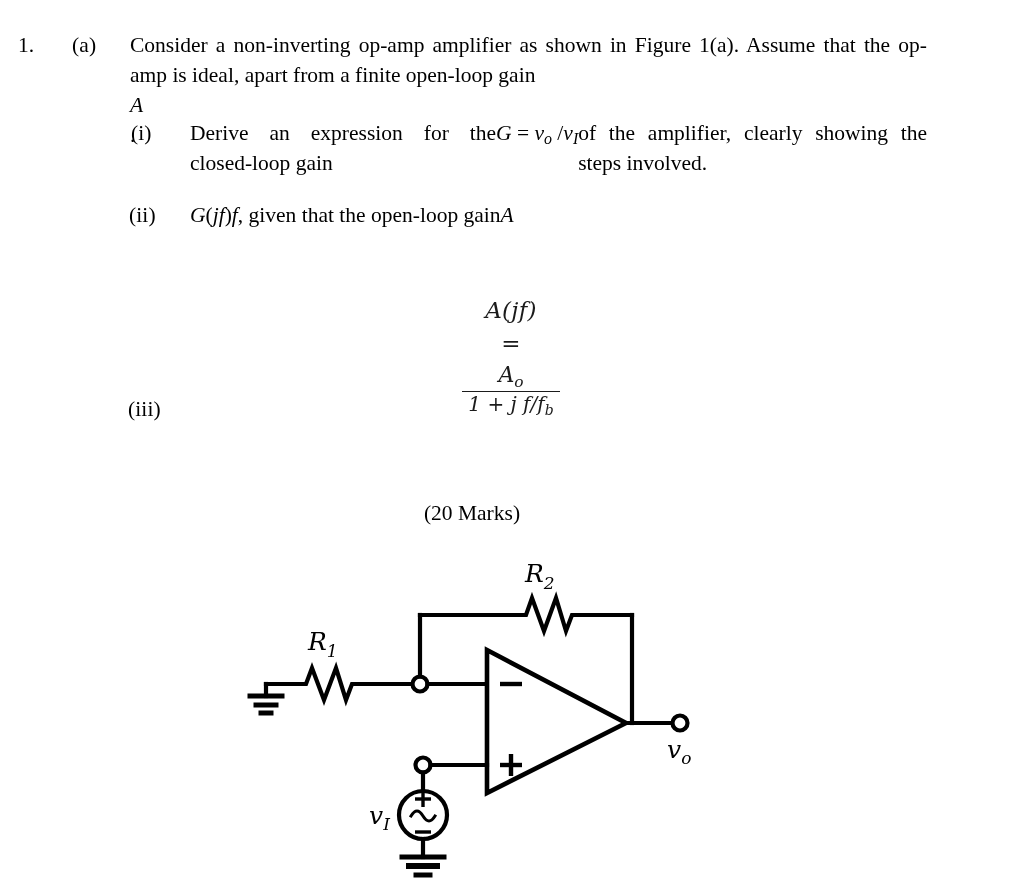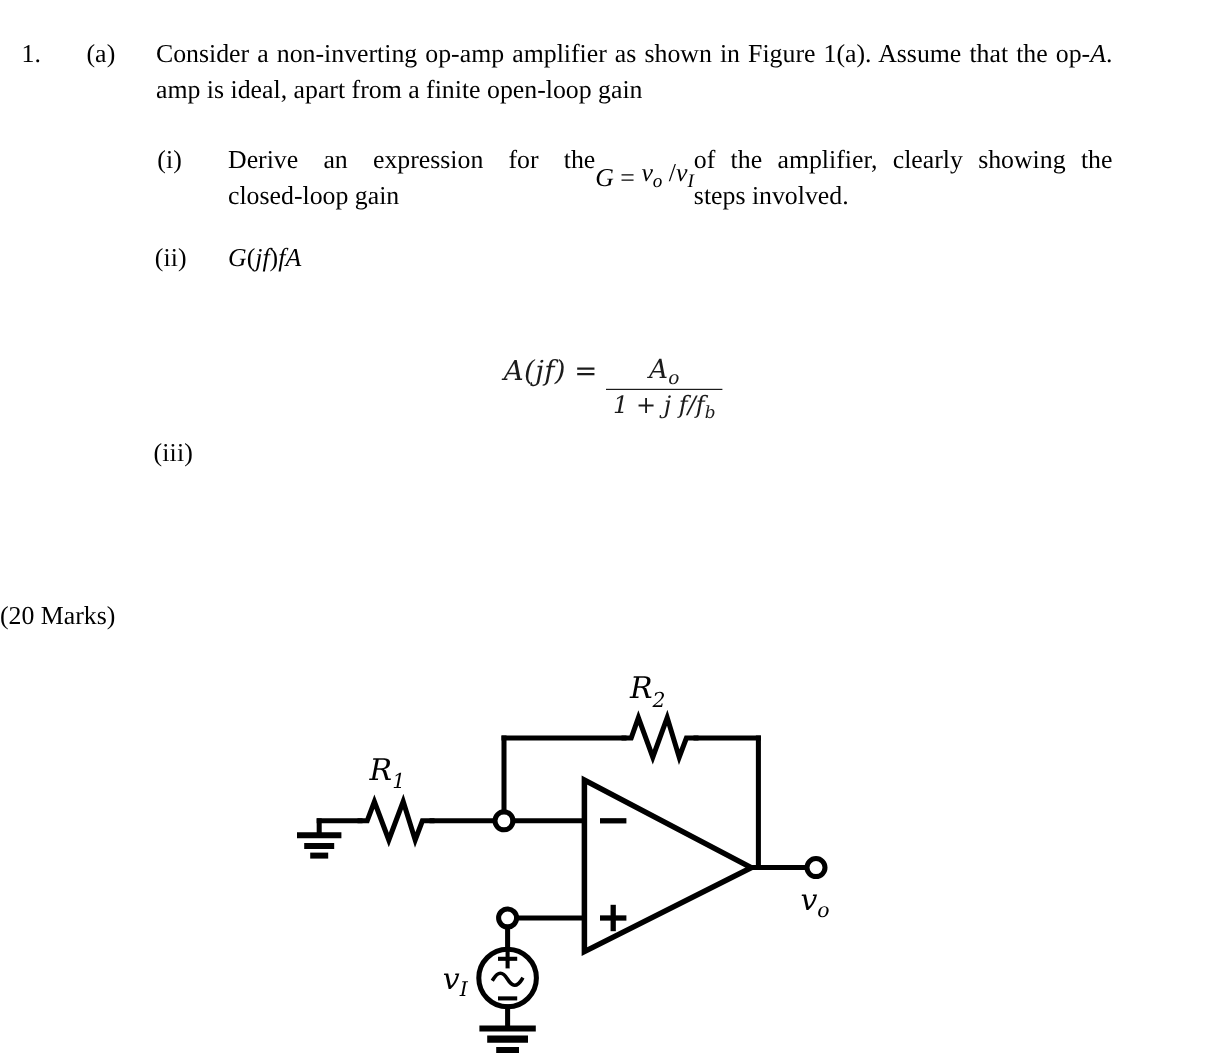--- a/index.html
+++ b/index.html
@@ -39,37 +39,37 @@
     font-size: 21.5px;
     line-height: 30px;
     text-align: justify;
     text-justify: inter-word;
     hyphens: none;
   }
 
   
   #q-num      { left: 18px;  top: 30px; width: 50px; }
   #q-letter   { left: 72px;  top: 30px; width: 52px; }
-  #q-a-text   { left: 130px; top: 30px; width: 797px; }
+  #q-a-text   { left: 130px; top: 30px; width: 797px; flex-direction: column; }
 
   
   #q-i-mark   { left: 131px; top: 118px; width: 58px; }
-  #q-i-text   { left: 190px; top: 118px; width: 737px; align-items: center; }
+  #q-i-text   { left: 190px; top: 118px; width: 737px; }
 
   #q-ii-mark  { left: 129px; top: 200px; width: 60px; }
   #q-ii-text  { left: 190px; top: 200px; width: 737px; }
 
-  #q-iii-mark { left: 128px; top: 362px; width: 62px; }
+  #q-iii-mark { left: 128px; top: 394px; width: 62px; }
   #q-iii-text { left: 190px; top: 385px; width: 737px; }
 
   #marks-line {
     position: absolute;
     left: 0; top: 498px;
     width: 944px;
-    text-align: left;
+    text-align: center;
     font-size: 21.5px;
     line-height: 30px;
   }
   .nbsp-tight { white-space: nowrap; }
 
   
   .mvar { font-style: italic; }
   .msub {
     font-style: italic;
     font-size: 0.74em;
@@ -84,21 +84,23 @@
     left: 0;
     top: 297px;
     width: 1022px;
     text-align: center;
     font-family: "DejaVu Serif", "Liberation Serif", serif;
     font-size: 23px;
     color: #1b1b1b;
   }
   .eq-inline {
     display: inline-flex;
+    align-items: center;
     gap: 7px;
+    flex-direction: column;
   }
   .eq-lhs { font-style: italic; font-size: 23px; letter-spacing: 0.3px; }
   .eq-eq  { font-style: normal; font-size: 23px; }
   .frac {
     display: inline-flex;
     flex-direction: column;
     align-items: center;
     vertical-align: middle;
     line-height: 1.05;
   }
@@ -162,20 +164,21 @@
 
   <div class="qrow marker" id="q-i-mark">(i)</div>
 
   <div class="qrow bodytext" id="q-i-text"><span>Derive an expression for the closed-loop gain </span><span class="mvar">G</span>&nbsp;<span class="mop">=</span>&nbsp;<span class="nbsp-tight"><span class="mvar">v</span><span class="msub">o</span></span>&nbsp;<span class="nbsp-tight"><span class="mop">/</span><span class="mvar">v</span><span class="msub">I</span></span><span> of the amplifier, clearly showing the steps involved.</span></div>
 
   <div class="qrow marker" id="q-ii-mark">(ii)</div>
 
   <div class="qrow bodytext" id="q-ii-text">
       <span class="nbsp-tight"><span class="mvar">G</span><span class="mop">(</span><span class="mvar">j</span><span class="mvar">f</span><span class="mop">)</span></span>
       <span class="mvar">f</span>
+      <span>, given that the open-loop gain </span>
       <span class="mvar">A</span>
     </div>
 
   <div id="display-eq">
     <span class="eq-inline">
       <span class="eq-lhs"><span>A</span><span>(</span><span>j</span><span>f</span><span>)</span></span>
       <span class="eq-eq">=</span>
       <span class="frac">
         <span class="num"><span>A</span><span class="dsub">o</span></span>
         <span class="bar"></span>

